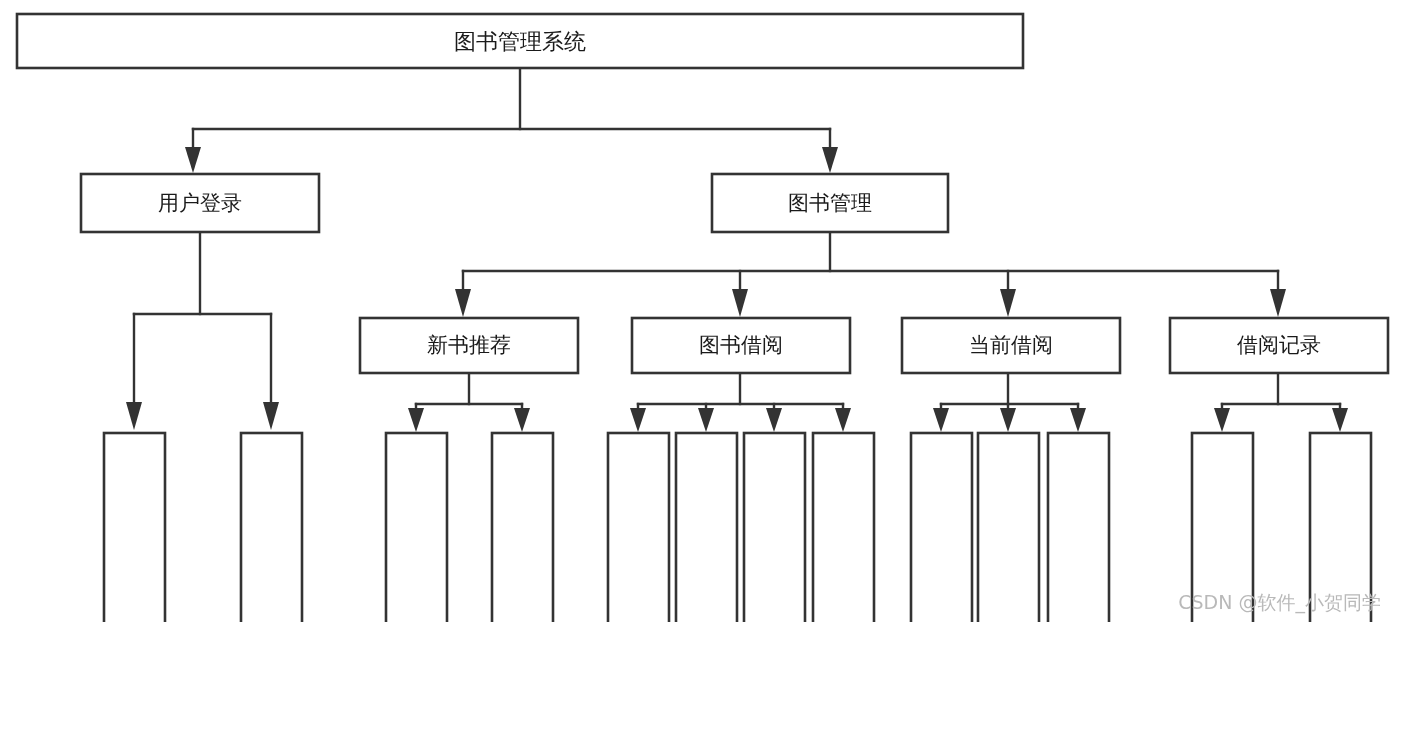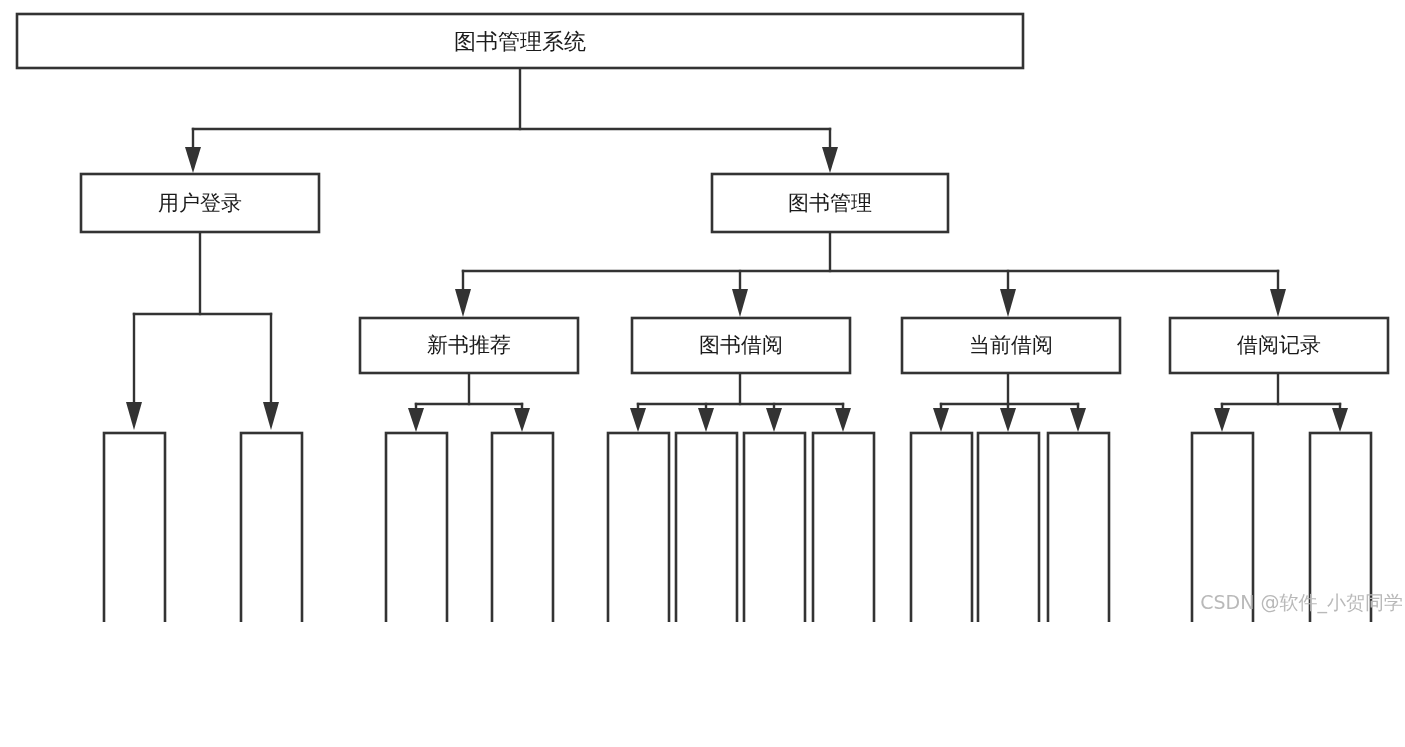--- a/index.html
+++ b/index.html
@@ -62,21 +62,21 @@
     font-size: 21px;
     line-height: 1.0;
     color: #1a1a1a;
     letter-spacing: 2px;
     white-space: nowrap;
     text-align: center;
     pointer-events: none;
   }
   .watermark {
     position: absolute;
-    right: 2px;
+    right: 24px;
     bottom: 6px;
     font-family: "DejaVu Sans", "Liberation Sans", sans-serif;
     font-size: 19px;
     color: #b9b9b9;
     white-space: nowrap;
     user-select: none;
   }
 </style>
 </head>
 <body>

